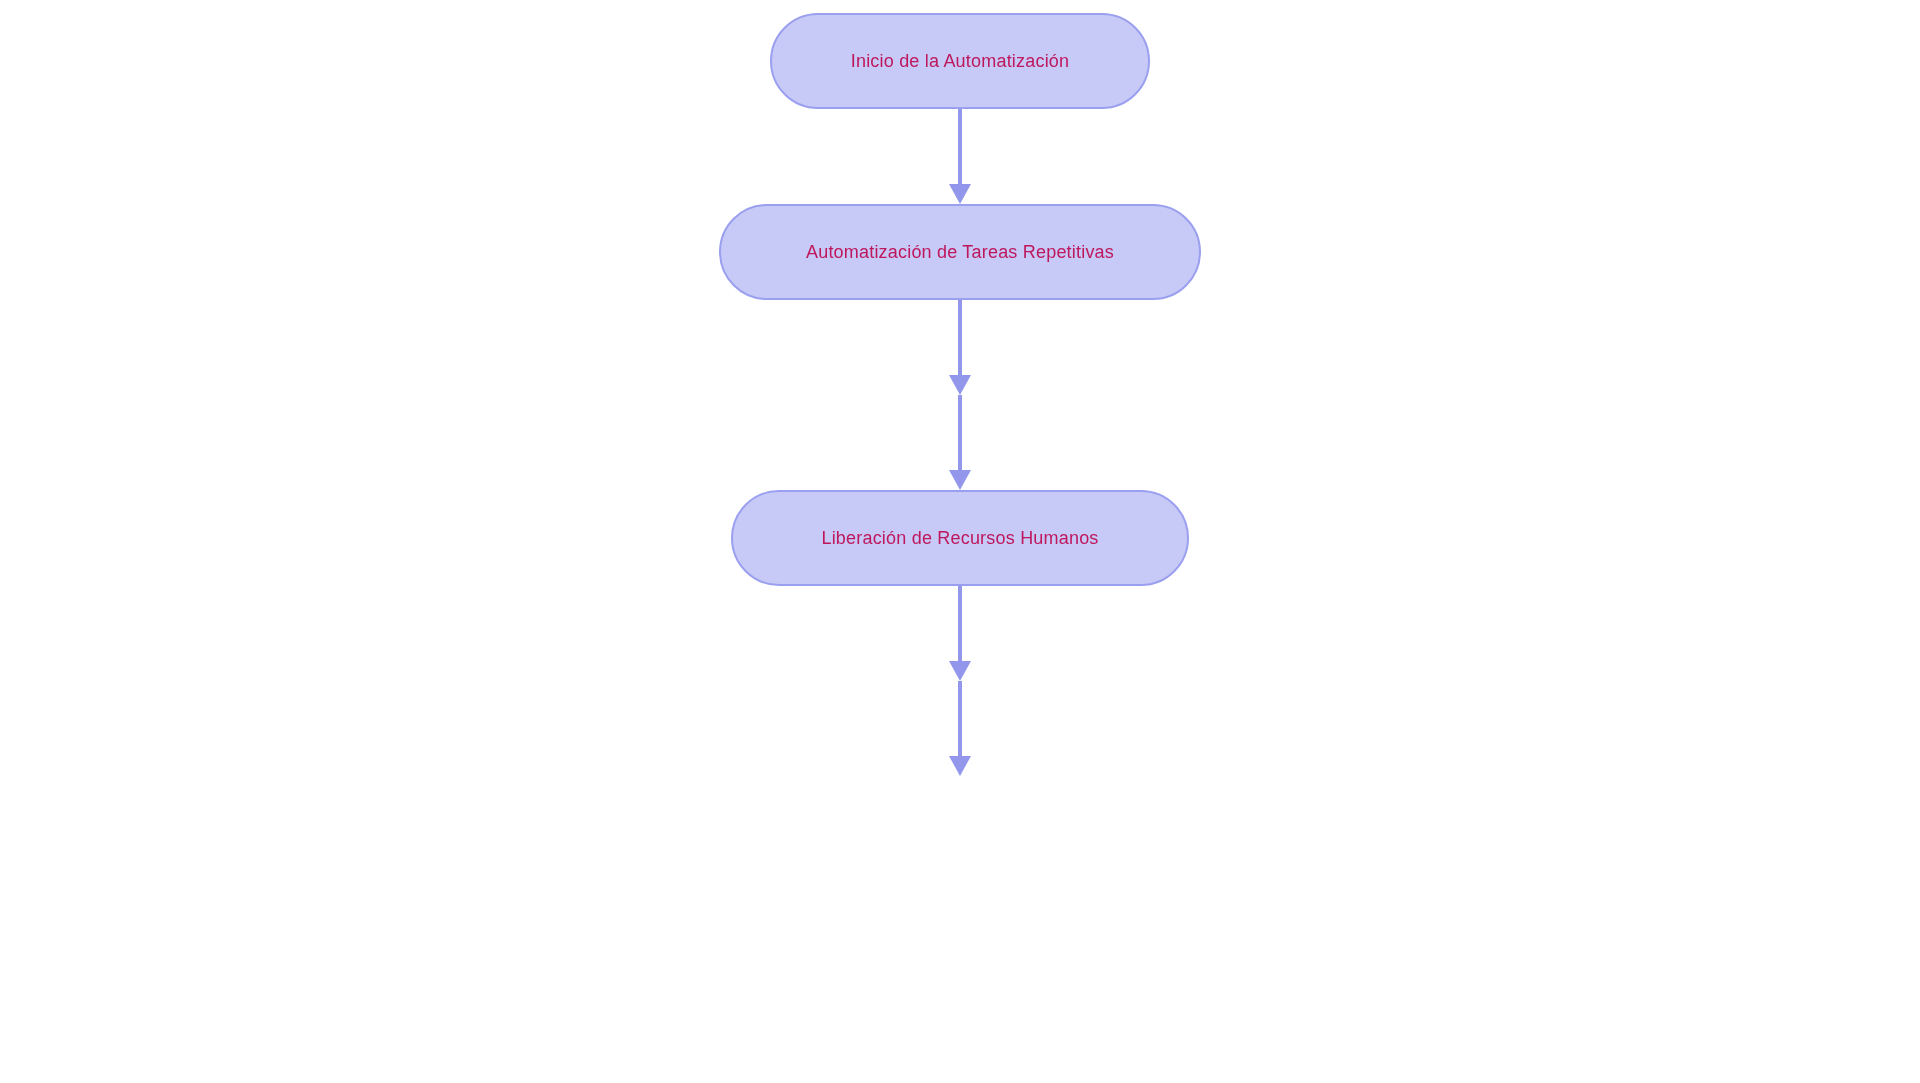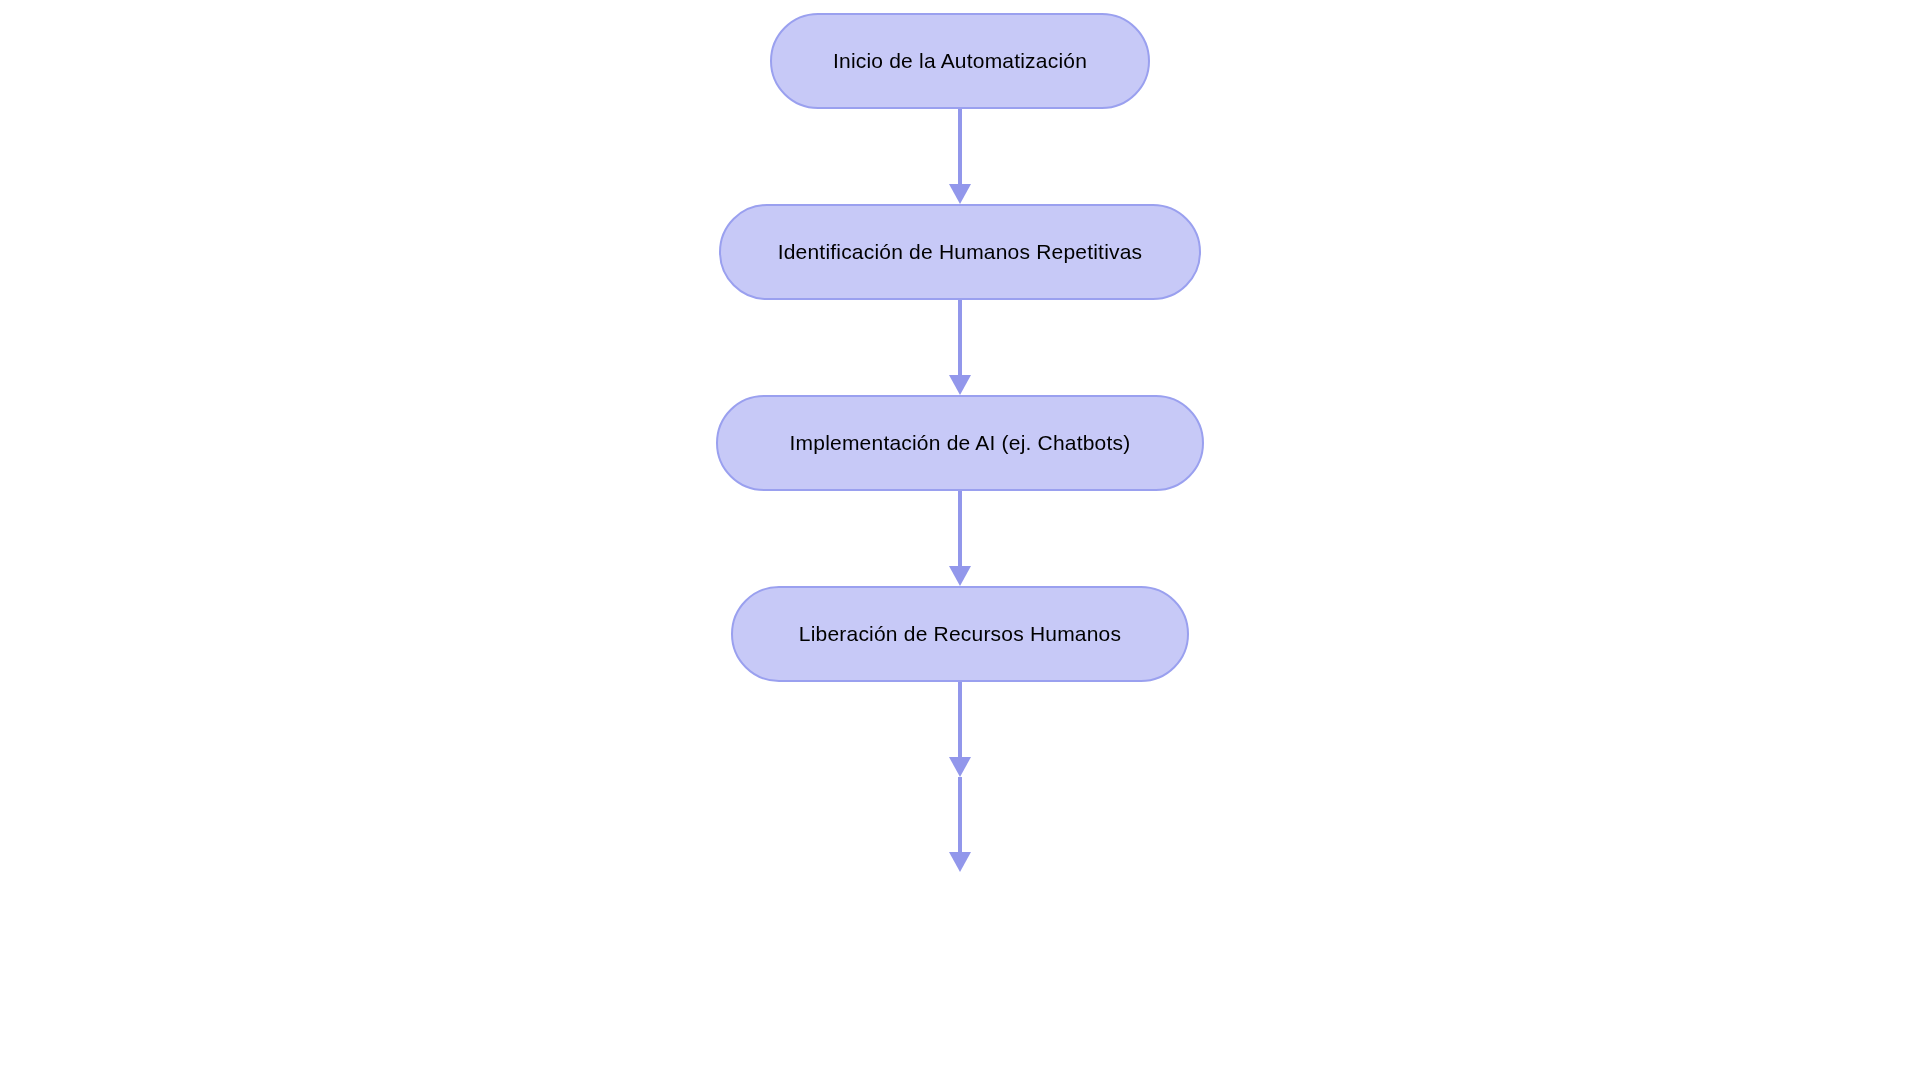--- a/index.html
+++ b/index.html
@@ -29,22 +29,22 @@
     height: 96px;
     border-radius: 48px;
     background: #c7c9f7;
     border: 2px solid #9aa0ef;
     display: flex;
     align-items: center;
     justify-content: center;
     flex: 0 0 auto;
   }
   .node-label {
-    color: #000000;
-    font-size: 21px;
+    color: #be185d;
+    font-size: 18px;
     letter-spacing: 0.2px;
     white-space: nowrap;
     text-align: left;
   }
   .connector {
     height: 95px;
     display: flex;
     flex-direction: column;
     align-items: center;
     flex: 0 0 auto;
@@ -72,31 +72,28 @@
     <div class="node" style="width:380px">
       <span class="node-label">Inicio de la Automatización</span>
     </div>
 
     <div class="connector">
       <div class="line"></div>
       <div class="head"></div>
     </div>
 
     <div class="node" style="width:482px">
-      <span class="node-label">Identificación de Humanos Repetitivas</span>
+      <span class="node-label">Automatización de Tareas Repetitivas</span>
     </div>
 
     <div class="connector">
       <div class="line"></div>
       <div class="head"></div>
     </div>
 
-    <div class="node" style="width:488px">
-      <span class="node-label">Implementación de AI (ej. Chatbots)</span>
-    </div>
 
     <div class="connector">
       <div class="line"></div>
       <div class="head"></div>
     </div>
 
     <div class="node" style="width:458px">
       <span class="node-label">Liberación de Recursos Humanos</span>
     </div>
 

